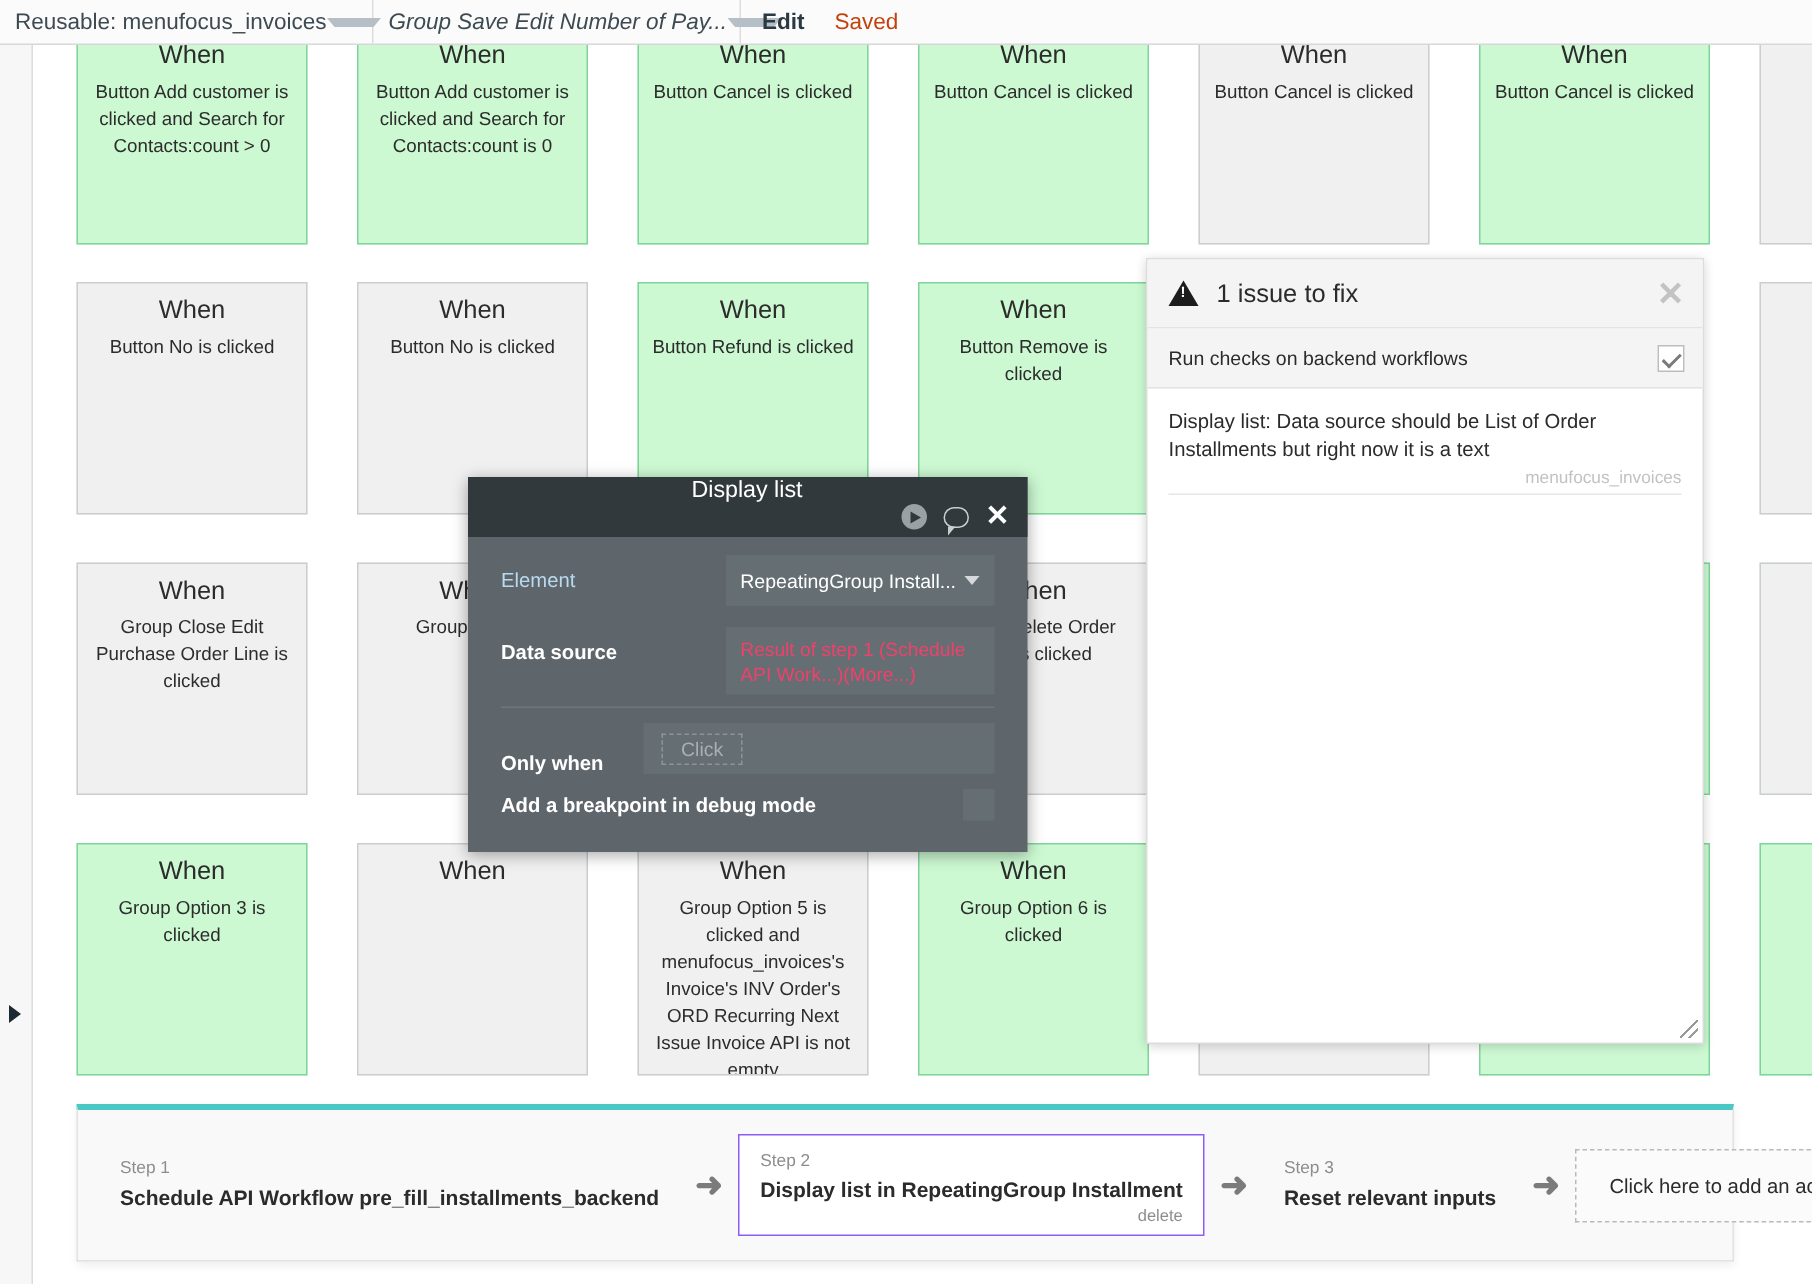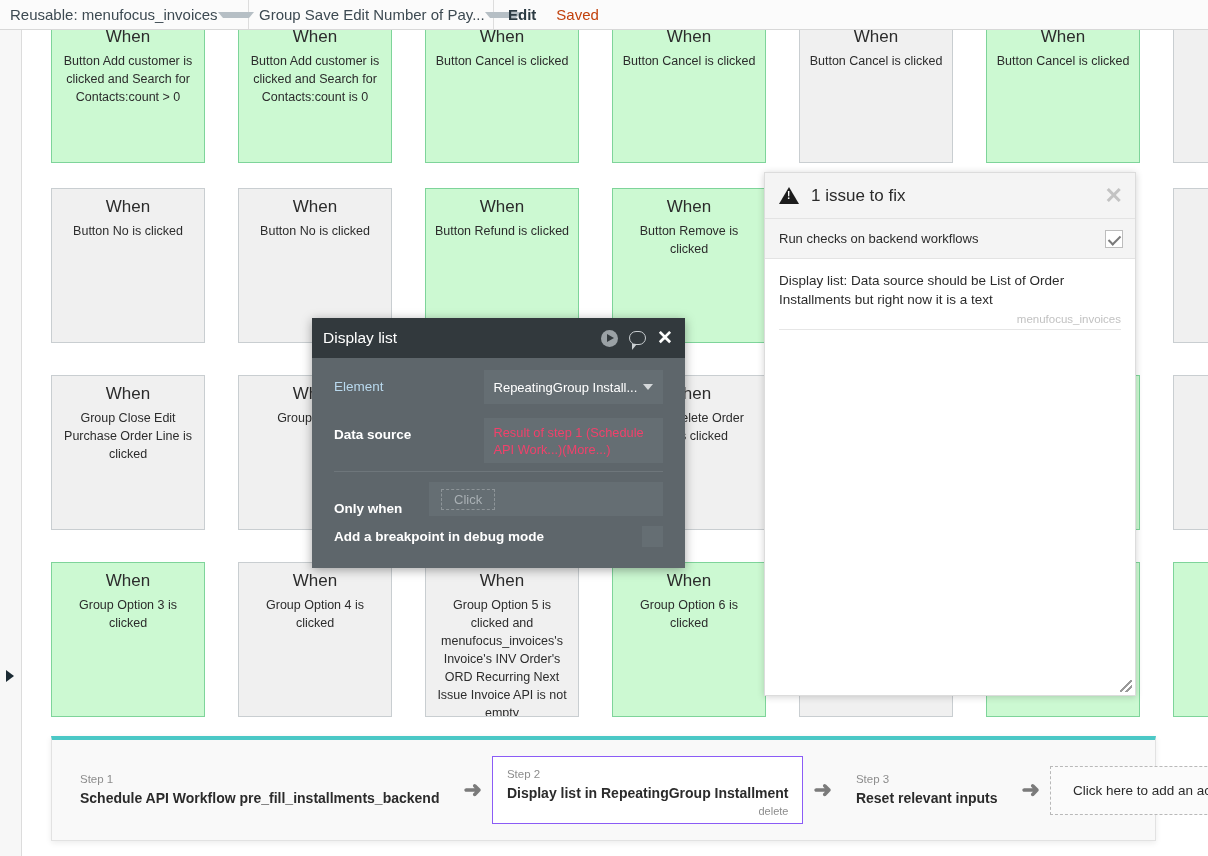--- a/index.html
+++ b/index.html
@@ -17,21 +17,21 @@
     background: #fbfbfb; border-bottom: 1px solid #d8d8d8;
     display: flex; align-items: stretch; z-index: 60;
   }
   .tb-cell {
     display: flex; align-items: center; height: 100%;
     padding: 0 10px; font-size: 15px; color: #3d4a52; white-space: nowrap;
   }
   .tb-sel { border-right: 1px solid #dddddd; }
   .tb-sel .caret { margin-left: auto; padding-left: 26px; }
   .tb-w1 { width: 249px; }
-  .tb-w2 { width: 245px; }
+  .tb-w2 { width: 245px; font-style: italic; }
   .caret {
     width: 0; height: 0; border-left: 5px solid transparent;
     border-right: 5px solid transparent; border-top: 6px solid #b6bfc5;
   }
   .tb-edit { color: #2b3a42; font-weight: 700; padding-left: 14px; padding-right: 10px; }
   .tb-saved { color: #c2410c; }
 
   
   .leftrail {
     position: absolute; left: 0; top: 30px; width: 22px; height: 826px;
@@ -65,20 +65,21 @@
   }
 
   
   .dlg {
     position: absolute; left: 312px; top: 318px; width: 373px; height: 250px;
     background: #5e666b; box-shadow: 0 2px 10px rgba(0,0,0,.35); z-index: 70;
   }
   .dlg-head {
     height: 40px; background: #32393d; display: flex; align-items: center;
     padding: 0 12px 0 11px;
+    flex-direction: column;
   }
   .dlg-title { font-size: 15.5px; color: #ffffff; }
   .dlg-head-icons { margin-left: auto; display: flex; align-items: center; gap: 11px; }
   .ic-run {
     width: 17px; height: 17px; border-radius: 50%; background: #9aa1a5;
     position: relative;
   }
   .ic-run::after {
     content: ""; position: absolute; left: 6px; top: 4.5px;
     border-left: 7px solid #32393d; border-top: 4px solid transparent;
@@ -283,21 +284,20 @@
         <div class="wf-card" style="left: 1150px; top: 345px; height: 155px;">
           <div class="wf-when">When</div>
           <div class="wf-cond">G Cus</div>
         </div>
         <div class="wf-card green" style="left: 28px; top: 532px; height: 155px;">
           <div class="wf-when">When</div>
           <div class="wf-cond">Group Option 3 is clicked</div>
         </div>
         <div class="wf-card" style="left: 215px; top: 532px; height: 155px;">
           <div class="wf-when">When</div>
-          <div class="wf-cond">Group Option 4 is clicked</div>
         </div>
         <div class="wf-card" style="left: 402px; top: 532px; height: 155px;">
           <div class="wf-when">When</div>
           <div class="wf-cond">Group Option 5 is clicked and menufocus_invoices's Invoice's INV Order's ORD Recurring Next Issue Invoice API is not empty</div>
         </div>
         <div class="wf-card green" style="left: 589px; top: 532px; height: 155px;">
           <div class="wf-when">When</div>
           <div class="wf-cond">Group Option 6 is clicked</div>
         </div>
         <div class="wf-card green" style="left: 1150px; top: 532px; height: 155px;">

